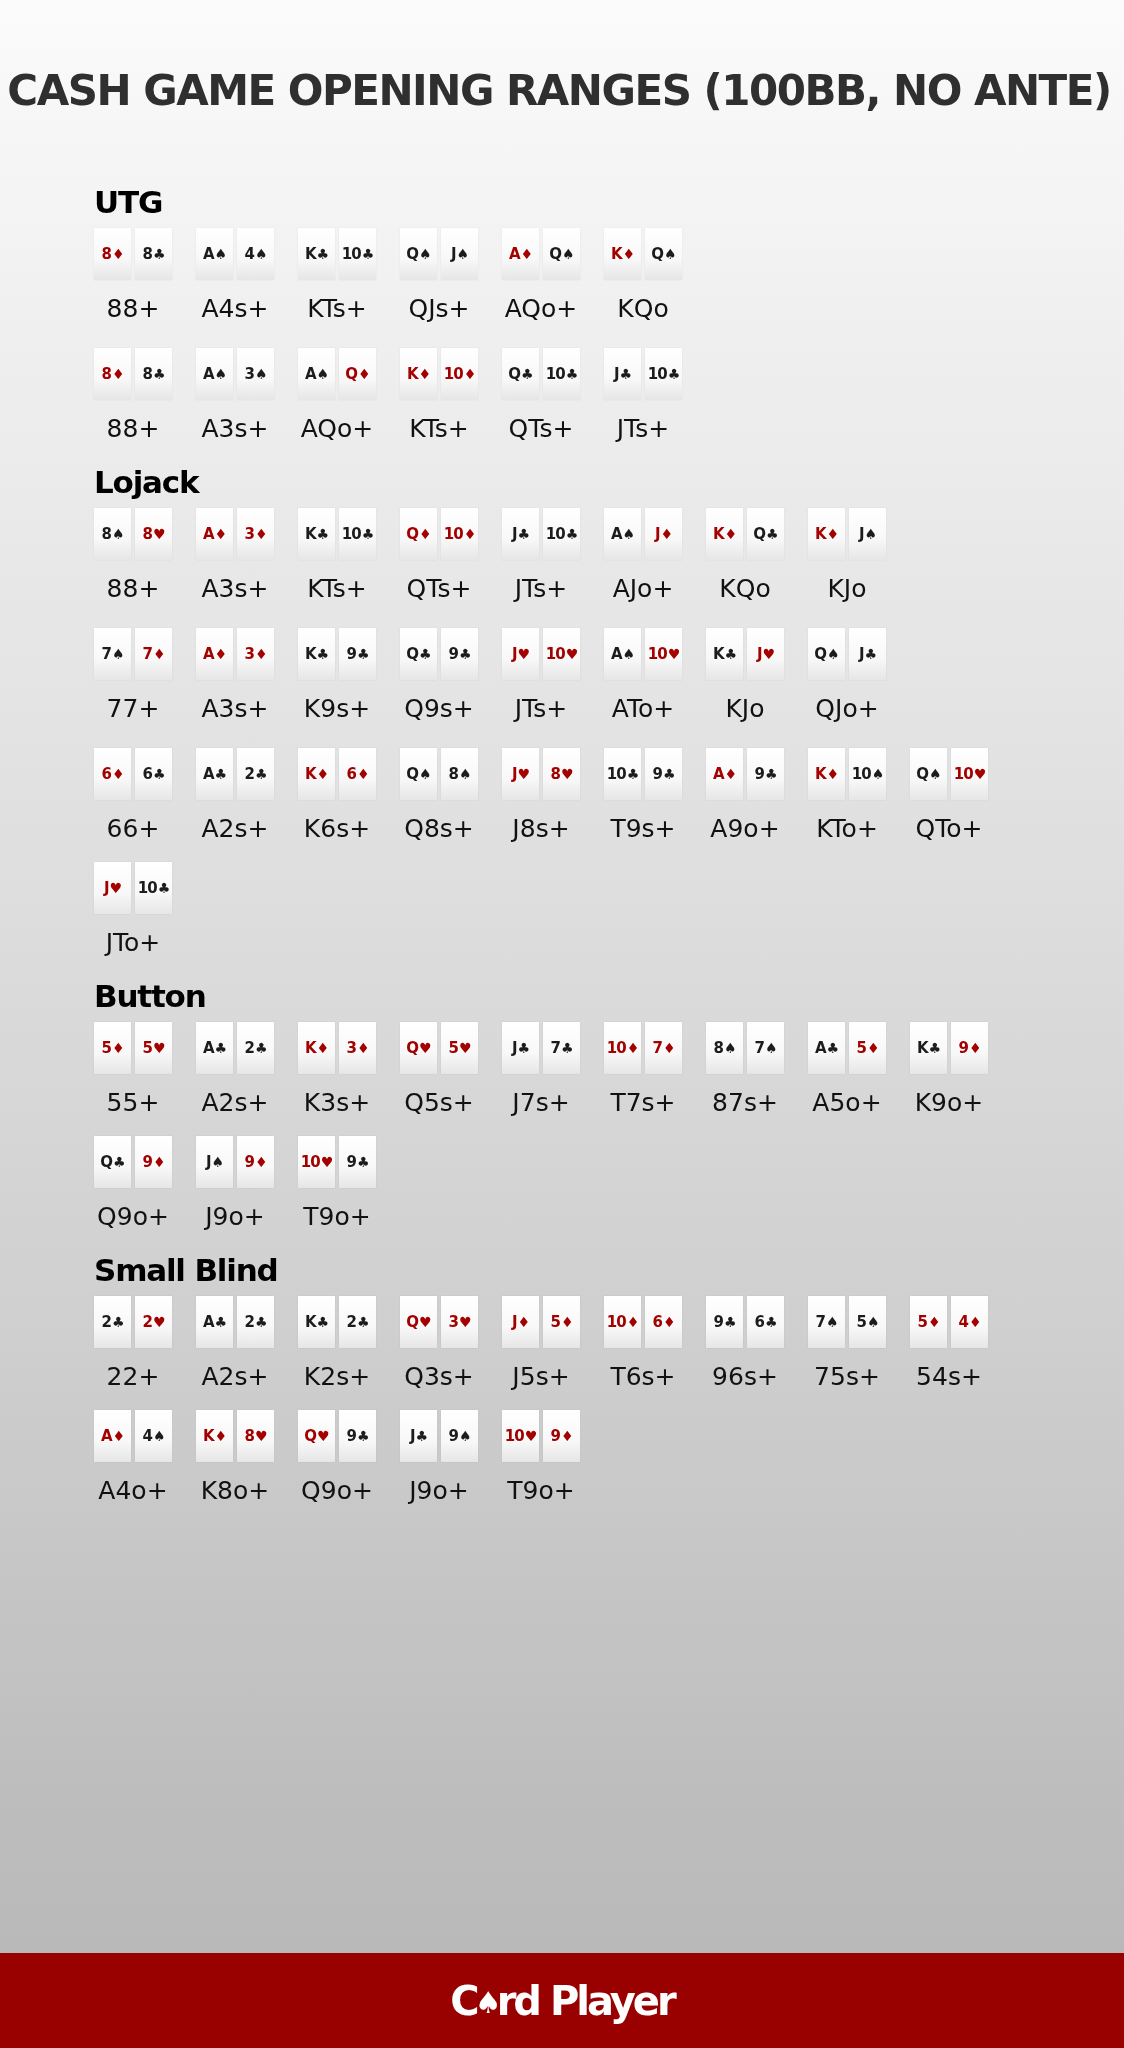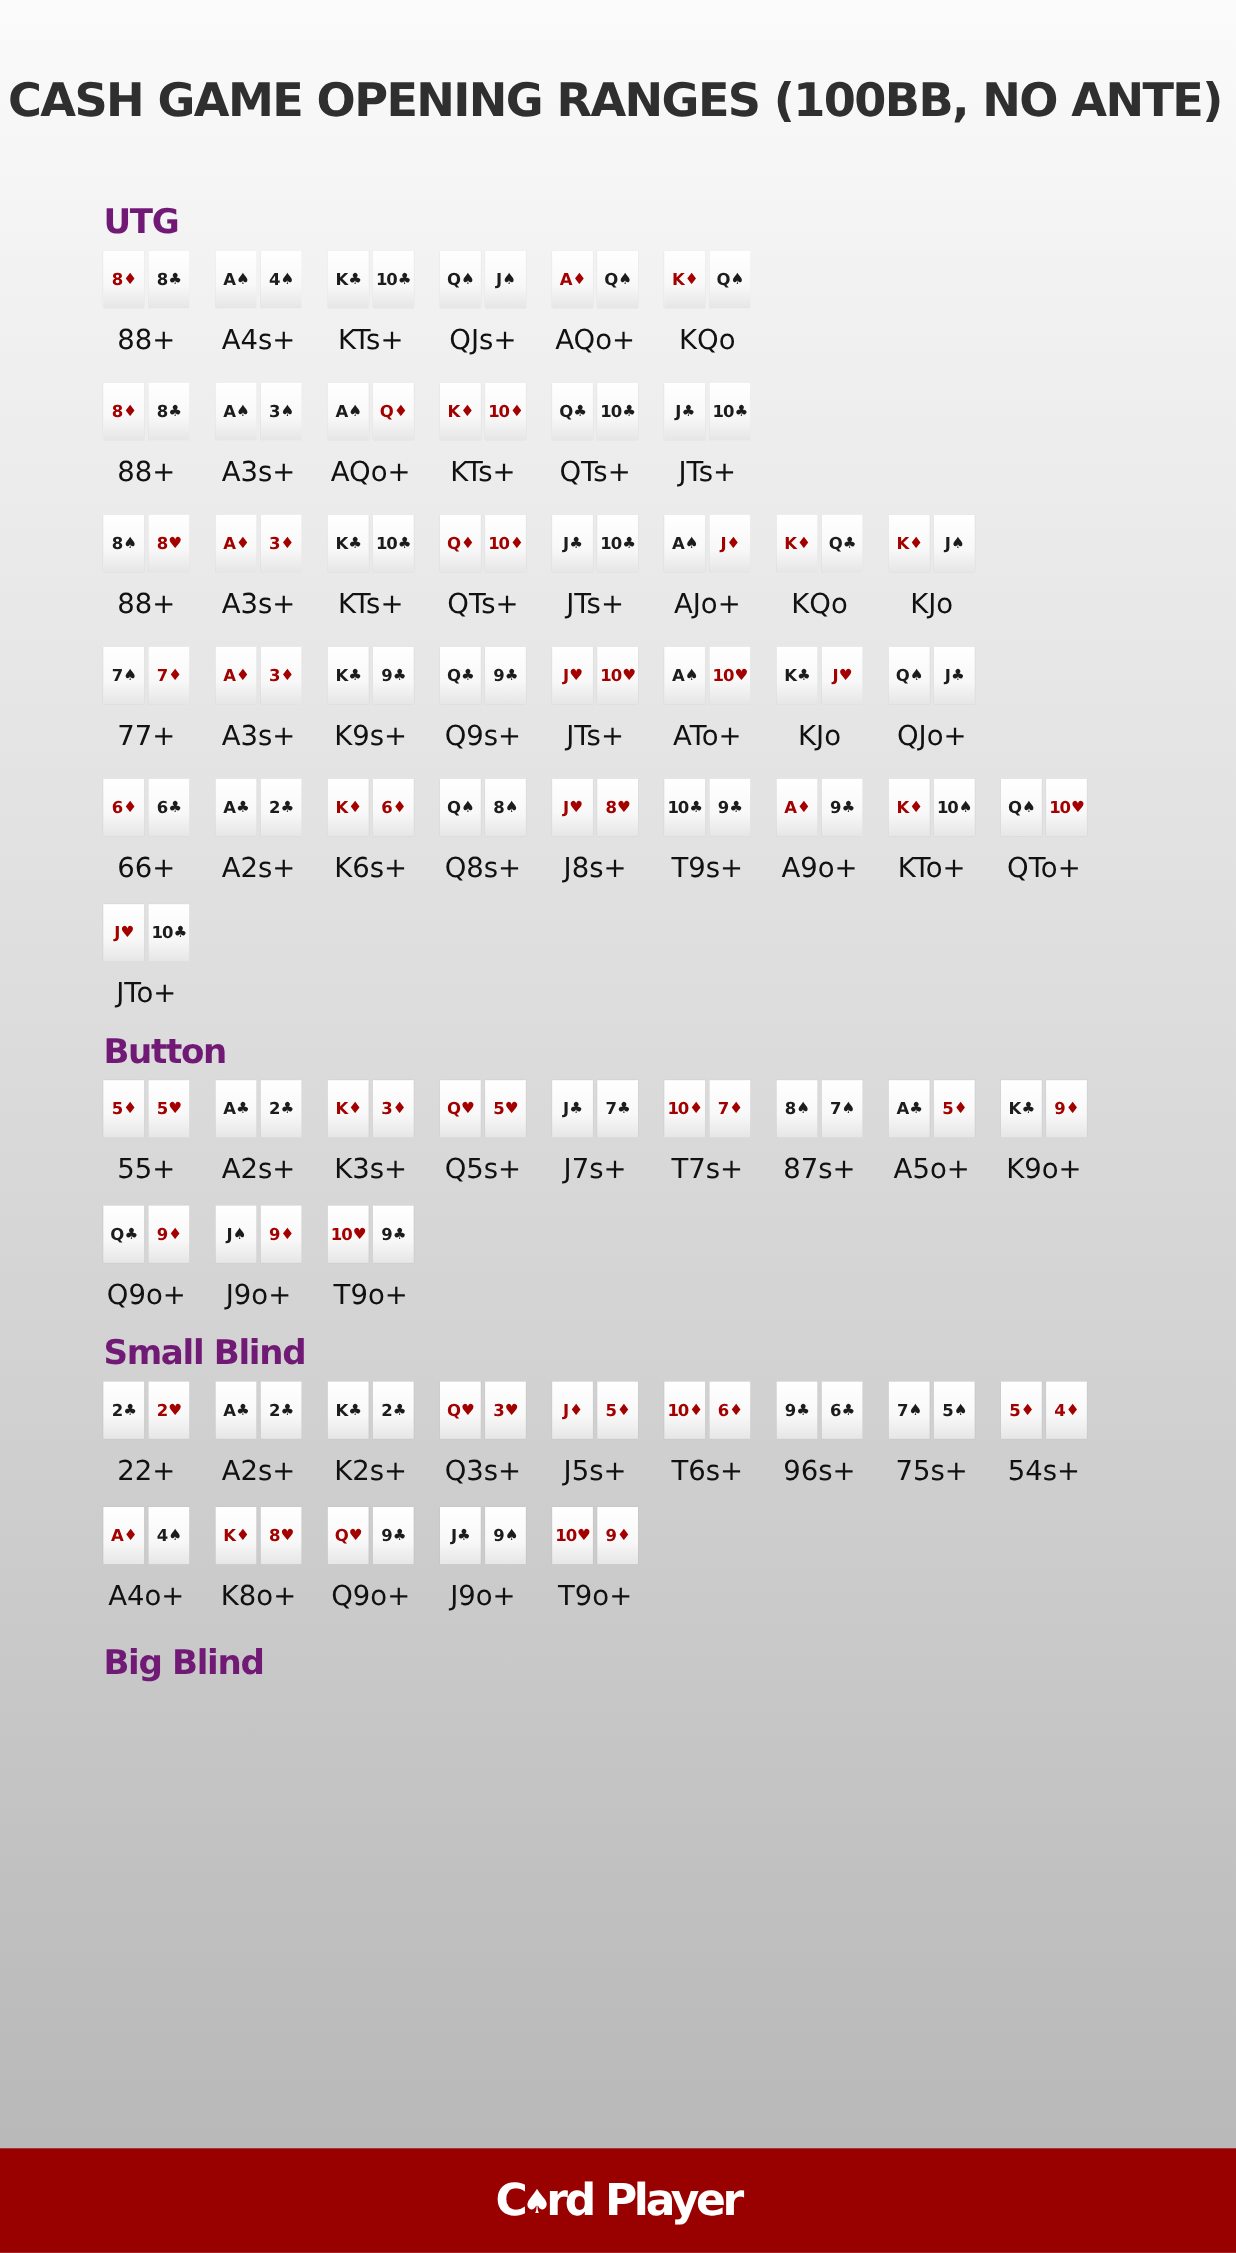--- a/index.html
+++ b/index.html
@@ -11,21 +11,21 @@
   }
   .title {
     position:absolute; top:66px; left:0; width:1118px; text-align:center;
     font-family:"DejaVu Sans", sans-serif; font-weight:bold; font-size:42px;
     letter-spacing:-1.5px; color:#2f2f2f; white-space:nowrap;
   }
   .content { position:absolute; left:94px; top:182px; width:1000px; }
   .section { margin-bottom:0; }
   .section-title {
     font-family:"DejaVu Sans", sans-serif; font-weight:bold; font-size:31px;
-    letter-spacing:-1.2px; color:#701a75; height:40px; line-height:40px;
+    letter-spacing:-1.2px; color:#000000; height:40px; line-height:40px;
   }
   .hands { display:flex; flex-wrap:wrap; width:1010px; margin-top:6px; }
   .hand { width:102px; height:114px; display:flex; flex-direction:column; align-items:flex-start; }
   .pair { display:flex; gap:4px; }
   .card {
     width:37px; height:52px; box-sizing:border-box;
     background: linear-gradient(180deg, #ffffff 0%, #f8f8f8 60%, #e6e6e6 100%);
     box-shadow: 0 0 1px rgba(0,0,0,0.12);
     display:flex; align-items:center; justify-content:center;
     font-family:"DejaVu Sans", sans-serif; font-weight:bold; font-size:15px;
@@ -220,20 +220,21 @@
               <div class="card black">
                 <span>10</span>
                 <span class="suit">♣</span>
               </div>
             </div>
             <div class="hand-label">JTs+</div>
           </div>
         </div>
       </div>
       <div class="section">
+        <div class="section-title">Lojack</div>
         <div class="hands">
           <div class="hand">
             <div class="pair">
               <div class="card black">
                 <span>8</span>
                 <span class="suit">♠</span>
               </div>
               <div class="card red">
                 <span>8</span>
                 <span class="suit">♥</span>
@@ -920,21 +921,20 @@
                 <span class="suit">♦</span>
               </div>
             </div>
             <div class="hand-label">T9o+</div>
           </div>
         </div>
       </div>
     </div>
 
   <div class="section bb-section">
-    <div class="section-title bb-title">Big Blind</div>
   </div>
 </div>
 
 <div class="footer">
   <div class="logo">
     <span>C</span>
     <span class="spade">♠</span>
     <span>rd Player</span>
   </div>
 </div>

